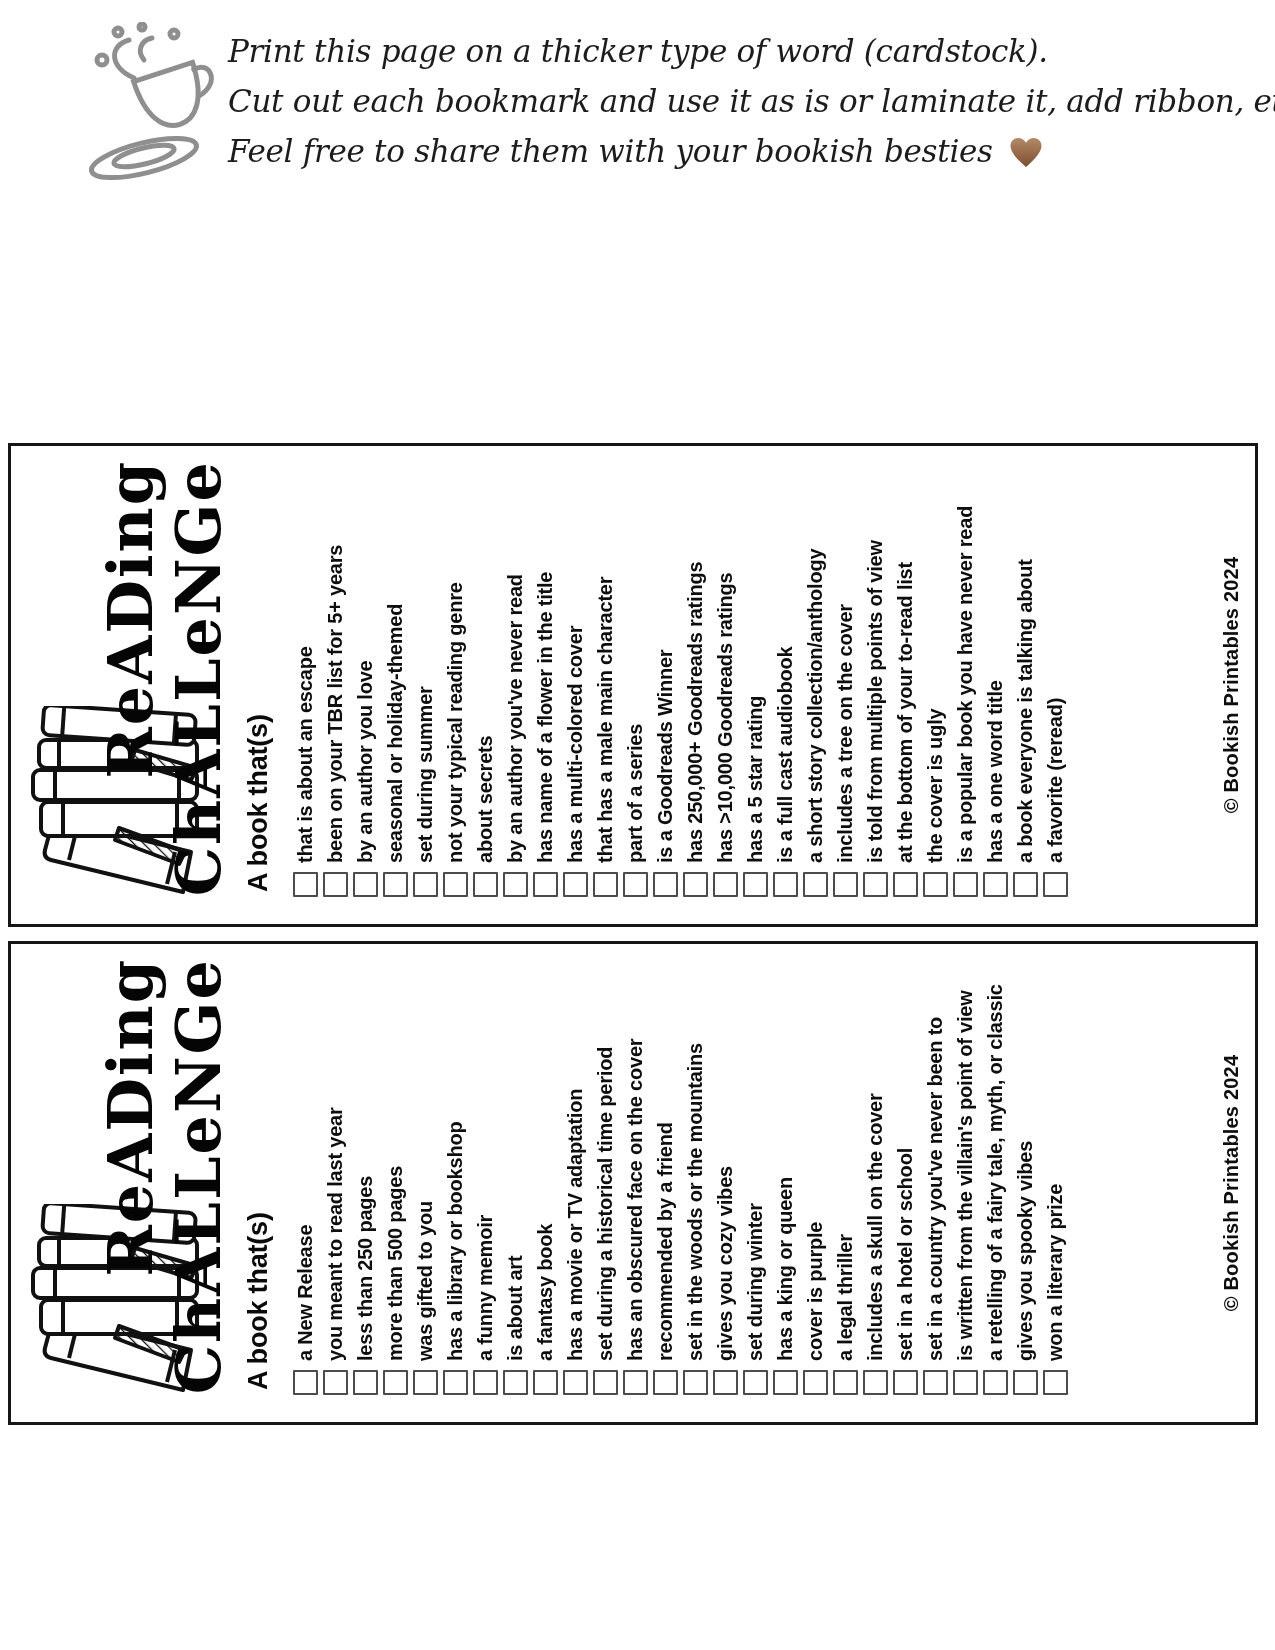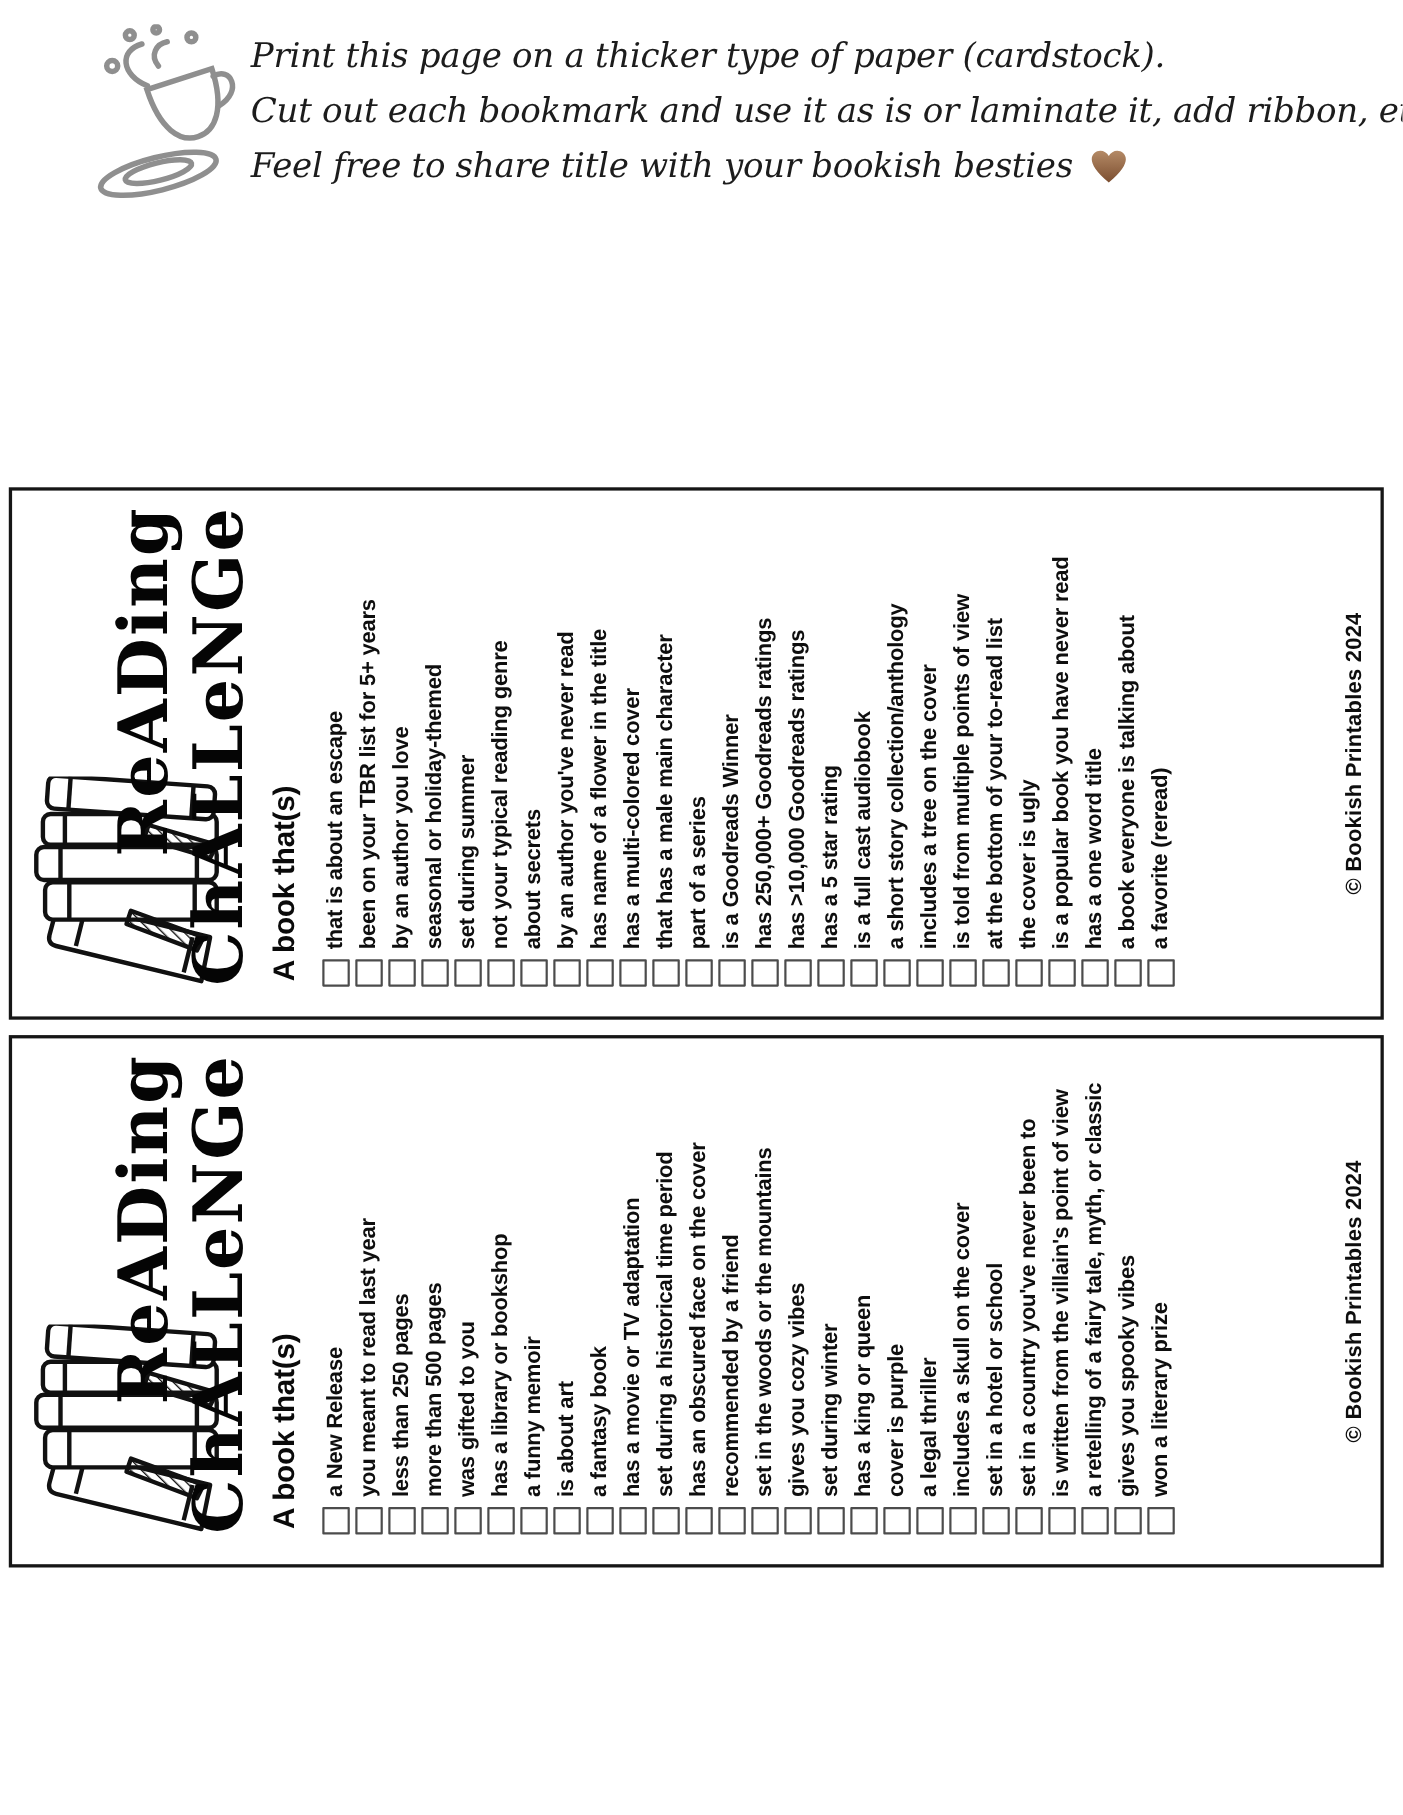--- a/index.html
+++ b/index.html
@@ -71,23 +71,23 @@
       </g>
       <path d="M52,56 C28,46 26,24 47,18"></path>
       <path d="M62,38 C54,28 60,18 70,16"></path>
       <circle cx="36" cy="10" r="4"></circle>
       <circle cx="60" cy="5" r="3"></circle>
       <circle cx="20" cy="38" r="5"></circle>
       <circle cx="92" cy="12" r="4"></circle>
     </g>
   </svg>
   <div class="instr-text">
-    <p>Print this page on a thicker type of paper (cardstock).</p>
+    <p>Print this page on a thicker type of word (cardstock).</p>
     <p>Cut out each bookmark and use it as is or laminate it, add ribbon, etc.</p>
-    <p><span>Feel free to share title with your bookish besties</span><svg class="heart" viewBox="0 0 32 30">
+    <p><span>Feel free to share them with your bookish besties</span><svg class="heart" viewBox="0 0 32 30">
           <path d="M16 29 C5 20 1 13 1 8.5 C1 3.8 4.8 1 8.6 1 C11.6 1 14.4 2.8 16 5.6 C17.6 2.8 20.4 1 23.4 1 C27.2 1 31 3.8 31 8.5 C31 13 27 20 16 29 Z" fill="url(#heartGrad)"></path>
         </svg></p>
   </div>
 </header>
 
 <section class="bookmark bm1">
   <div class="bm-natural">
     <div class="bm-header">
       <svg class="books" viewBox="0 0 192 192">
         <g fill="#fff" stroke="#111" stroke-width="4" stroke-linejoin="round">

